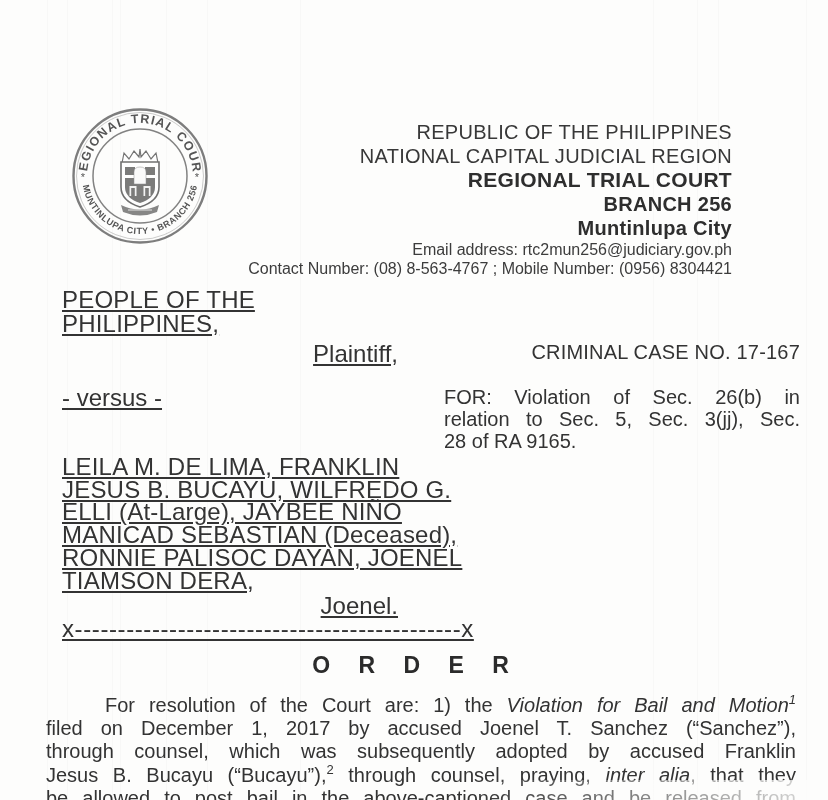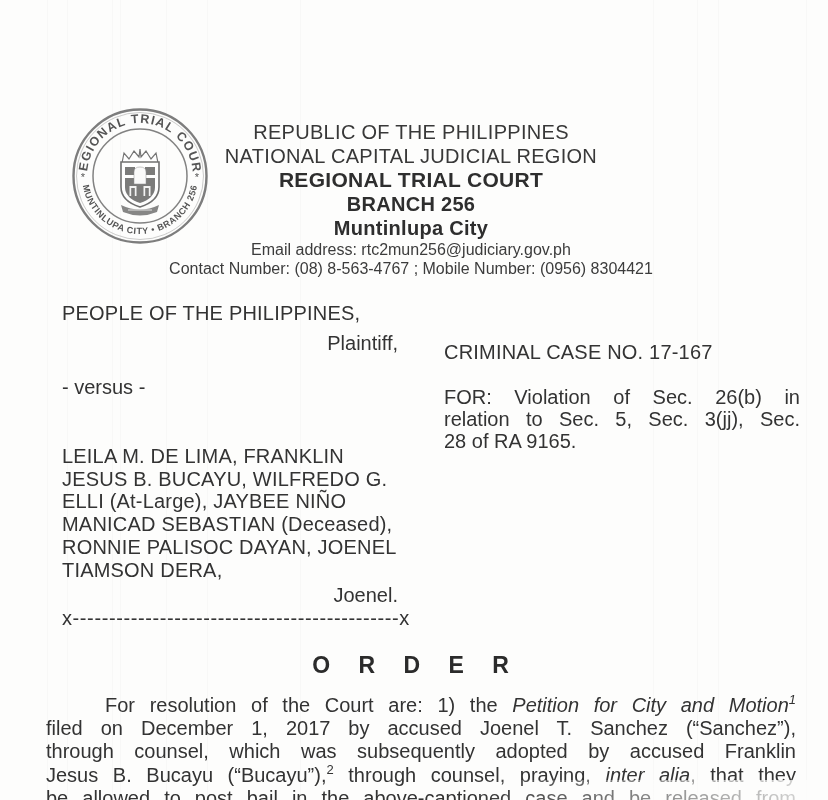--- a/index.html
+++ b/index.html
@@ -11,38 +11,38 @@
   }
   
   .vl { position:absolute; top:0; bottom:0; width:1px; background:rgba(80,80,80,0.028); }
 
   
   .seal { position:absolute; left:70px; top:106px; width:140px; height:140px;
           filter:blur(0.35px); opacity:0.92; }
   .seal text { font-family:"Liberation Sans", sans-serif; }
 
   
-  .header-text { position:absolute; left:0; top:120px; width:732px; text-align:center;padding-left:45px; }
+  .header-text { position:absolute; left:0; top:120px; width:732px; text-align:right; }
   .h-line  { font-size:20px; line-height:24px; letter-spacing:0.3px; color:#383838; }
   .h-bold  { font-weight:bold; color:#2e2e2e; }
   .h-court { font-size:21px; }
   .h-small { font-size:16px; line-height:19px; color:#3c3c3c; }
 
   
-  .left-col  { position:absolute; left:62px;  top:301px; width:336px; font-size:20px; }
+  .left-col  { position:absolute; left:62px;  top:288px; width:336px; font-size:24px;text-decoration:underline; }
   .plaintiff-name { line-height:24px; letter-spacing:0.2px; }
   .plaintiff-role { text-align:right; margin-top:6px; line-height:24px; }
   .versus         { margin-top:20px; line-height:24px; }
   .accused-block  { margin-top:46px; }
   .aline          { line-height:22.7px; white-space:nowrap; letter-spacing:0.2px; }
   .accused-role   { text-align:right; margin-top:2px; line-height:24px; }
   .closing-line   { line-height:22px; letter-spacing:0.6px; white-space:nowrap; }
 
   .right-col { position:absolute; left:444px; top:341px; width:356px; font-size:20px; }
-  .case-no   { line-height:23px; letter-spacing:0.2px; }
+  .case-no   { line-height:23px; letter-spacing:0.2px;text-align:right; }
   .for-clause{ margin-top:22px; }
   .for-clause .jline { line-height:22px; }
   .for-clause .jline:last-child { text-align-last:left; }
 
   
   .order-title {
     position:absolute; top:652px; left:0; width:828px; text-align:center;
     font-weight:bold; font-size:23px; letter-spacing:11px; color:#2b2b2b;
     transform:translateX(2px);
   }
@@ -141,21 +141,21 @@
     <div class="case-no">CRIMINAL CASE NO. 17-167</div>
     <div class="for-clause">
         <div class="jline"><span>FOR: Violation of Sec. 26(b) in</span></div>
         <div class="jline"><span>relation to Sec. 5, Sec. 3(jj), Sec.</span></div>
         <div class="jline"><span>28 of RA 9165.</span></div>
       </div>
   </div>
 
   <div class="order-title">O R D E R</div>
   <div class="body-par">
-      <div class="jline indent"><span>For resolution of the Court are: 1) the </span><span class="it">Petition for City and Motion</span><span class="it sup">1</span></div>
+      <div class="jline indent"><span>For resolution of the Court are: 1) the </span><span class="it">Violation for Bail and Motion</span><span class="it sup">1</span></div>
       <div class="jline"><span>filed on December 1, 2017 by accused Joenel T. Sanchez (“Sanchez”),</span></div>
       <div class="jline"><span>through counsel, which was subsequently adopted by accused Franklin</span></div>
       <div class="jline"><span>Jesus B. Bucayu (“Bucayu”),</span><span class="sup">2</span><span> through counsel, praying, </span><span class="it">inter alia</span><span>, that they</span></div>
       <div class="jline"><span>be allowed to post bail in the above-captioned case and be released from</span></div>
     </div>
 
   <div class="fade-overlay"></div>
 </div>
 
 </body></html>

